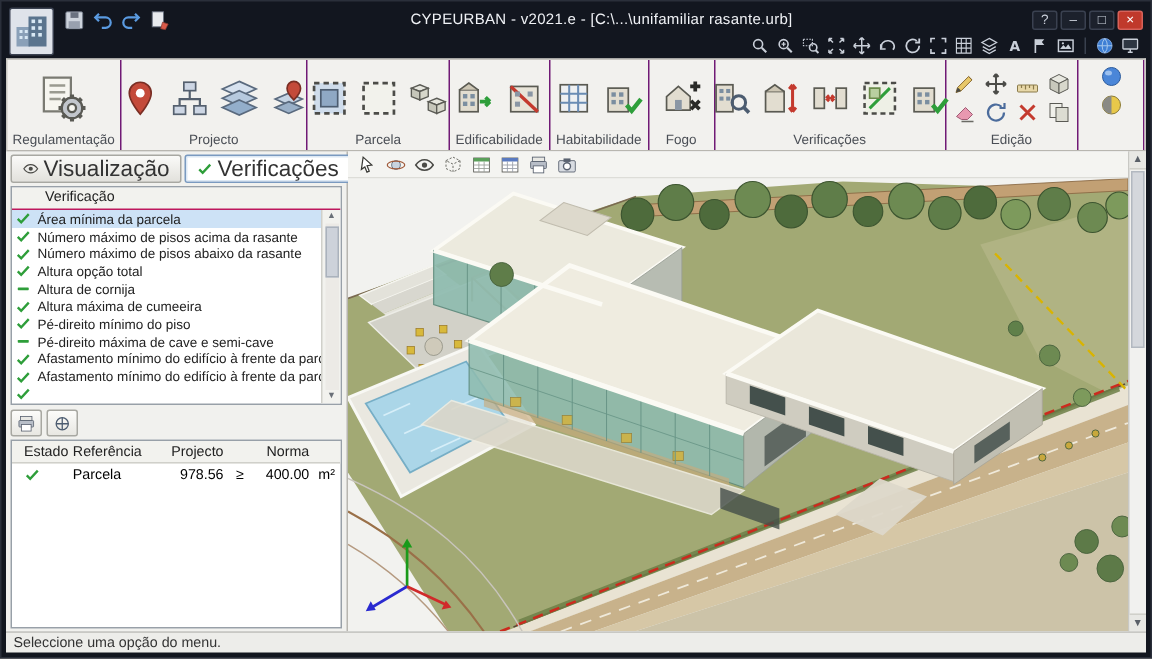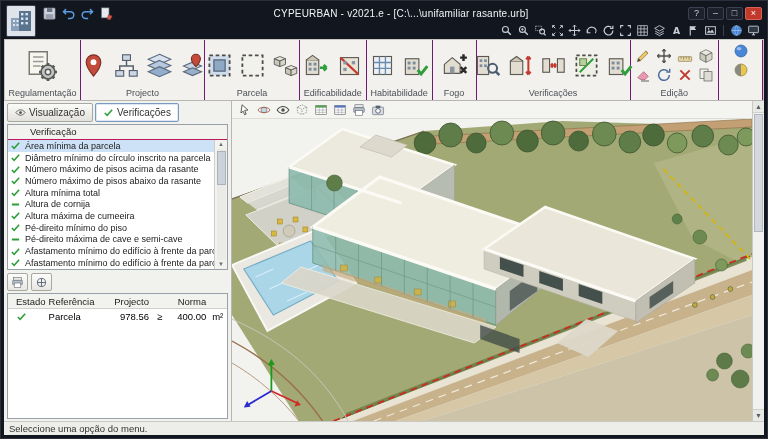--- a/index.html
+++ b/index.html
@@ -21,21 +21,21 @@
 .view-icons .sep{width:1px;height:11px;background:#39404e;margin:0 2px}
 .ribbon{display:flex;background:var(--ribbon-bg,#f2f1ee);border:1px solid #c9c7c2;border-bottom-color:#b8b6b0;height:62px;overflow:hidden}
 .rgroup{display:flex;flex-direction:column;align-items:center;justify-content:space-between;padding:3px 5px 1px;border-right:1px solid #701a75;min-width:44px}
 .ricons{display:flex;align-items:center;gap:6px;flex:1}
 .ricons.small-grid{flex-wrap:wrap;width:86px;gap:3px 5px;align-content:center;justify-content:center}
 .ricons.vstack{flex-direction:column;gap:3px}
 .rlabel{font-size:9px;color:#4a4e55;white-space:nowrap;padding:0 2px 1px}
 .main{flex:1;display:flex;min-height:0;background:#f1f1ee}
 .panel{width:228px;background:#f1f1ee;border-right:1px solid #b8b6b0;display:flex;flex-direction:column;padding:2px 3px}
 .tabs{display:flex;gap:2px;height:19px;margin-bottom:2px}
-.tab{display:flex;align-items:center;gap:3px;font-size:10px;color:#333;padding:0 7px;border:1px solid #a8a8a2;background:linear-gradient(#fafaf8,#e2e1dc);border-radius:2px}
+.tab{display:flex;align-items:center;gap:3px;font-size:15px;color:#333;padding:0 7px;border:1px solid #a8a8a2;background:linear-gradient(#fafaf8,#e2e1dc);border-radius:2px}
 .tab.active{background:#fff;border-color:#7a9ac0;box-shadow:inset 0 0 0 1px #dce8f4}
 .listbox{border:1px solid #98a0a8;background:#fff;height:146px;display:flex;flex-direction:column;overflow:hidden}
 .list-header{font-size:9.5px;color:#222;background:#f2f2ee;border-bottom:1px solid #be185d;padding:1px 4px 1px 22px;height:15px}
 .list-wrap{flex:1;display:flex;min-height:0}
 .list-items{flex:1;overflow:hidden}
 .vrow{display:flex;align-items:center;gap:4px;height:11.7px;padding:0 2px;font-size:9px;color:#222;white-space:nowrap;overflow:hidden}
 .vrow.sel{background:var(--selection,#cde2f6)}
 .vscroll{width:13px;border-left:1px solid #d0d0ca;background:#f2f2ee;display:flex;flex-direction:column;align-items:center;padding:1px 0}
 .vsb-btn{font-size:6px;color:#6a7078;line-height:7px}
 .vsb-track{flex:1;width:9px;margin:1px 0;background:#eceae6;position:relative}
@@ -533,45 +533,37 @@
                   </svg>
                 </span>
                 <span>Área mínima da parcela</span>
               </div>
               <div class="vrow">
                 <span class="ic">
                   <svg viewBox="0 0 24 24" width="11" height="11">
                     <path d="M4 13l5 5L20 6" fill="none" stroke="#2e9e3a" stroke-width="3.4"></path>
                   </svg>
                 </span>
-                <span>Diâmetro mínimo do círculo inscrito na parcela</span>
-              </div>
-              <div class="vrow">
-                <span class="ic">
-                  <svg viewBox="0 0 24 24" width="11" height="11">
-                    <path d="M4 13l5 5L20 6" fill="none" stroke="#2e9e3a" stroke-width="3.4"></path>
-                  </svg>
-                </span>
                 <span>Número máximo de pisos acima da rasante</span>
               </div>
               <div class="vrow">
                 <span class="ic">
                   <svg viewBox="0 0 24 24" width="11" height="11">
                     <path d="M4 13l5 5L20 6" fill="none" stroke="#2e9e3a" stroke-width="3.4"></path>
                   </svg>
                 </span>
                 <span>Número máximo de pisos abaixo da rasante</span>
               </div>
               <div class="vrow">
                 <span class="ic">
                   <svg viewBox="0 0 24 24" width="11" height="11">
                     <path d="M4 13l5 5L20 6" fill="none" stroke="#2e9e3a" stroke-width="3.4"></path>
                   </svg>
                 </span>
-                <span>Altura mínima total</span>
+                <span>Altura opção total</span>
               </div>
               <div class="vrow">
                 <span class="ic">
                   <svg viewBox="0 0 24 24" width="11" height="11">
                     <rect x="4" y="10" width="16" height="4" rx="1" fill="#2e9e3a"></rect>
                   </svg>
                 </span>
                 <span>Altura de cornija</span>
               </div>
               <div class="vrow">

